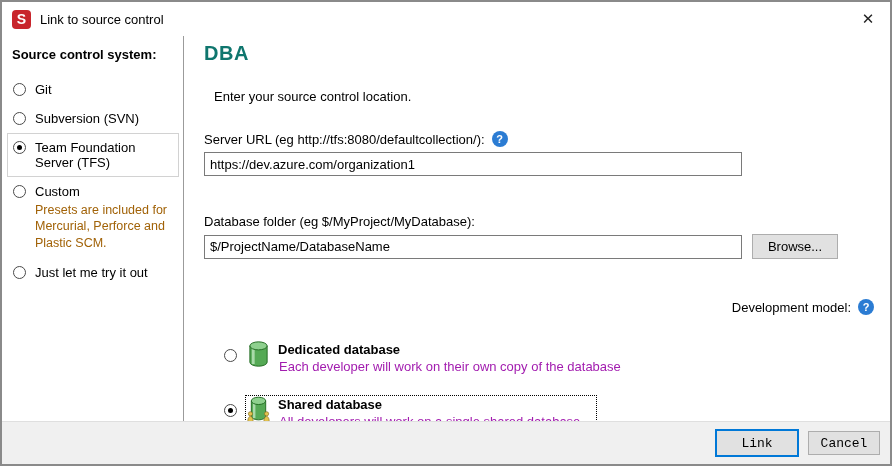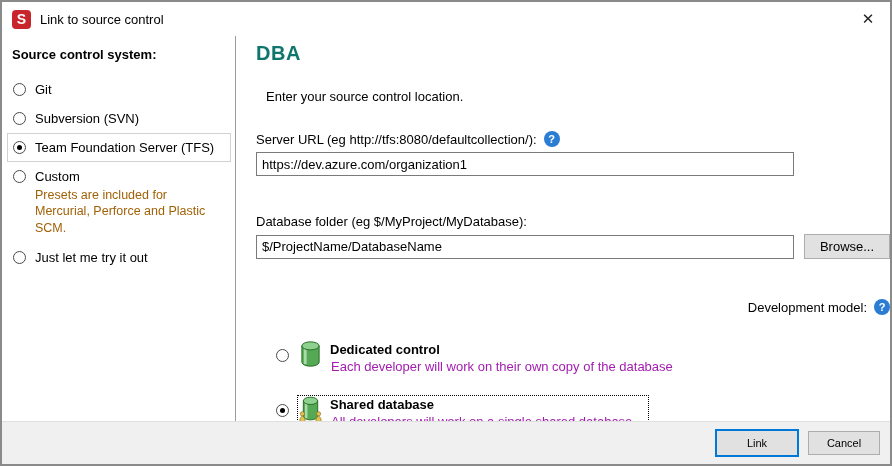--- a/index.html
+++ b/index.html
@@ -33,21 +33,21 @@
   .titlebar .title { margin-left: 9px; font-size: 13px; }
   .close-btn {
     margin-left: auto;
     width: 32px; height: 30px;
     display: flex; align-items: center; justify-content: center;
     font-size: 15px; color: #222; cursor: pointer;
   }
   
   .content { flex: 1 1 auto; display: flex; min-height: 0; }
   .sidebar {
-    width: 234px; flex: 0 0 auto;
+    width: 182px; flex: 0 0 auto;
     padding: 10px 4px 0 10px;
     border-right: 1px solid #9b9b9b;
   }
   .sc-header { font-weight: bold; margin: 1px 0 13px 0; }
   .sc-item {
     display: flex; align-items: flex-start;
     padding: 6px 2px 6px 5px; margin-left: -5px;
     border: 1px solid transparent;
     cursor: pointer;
   }
@@ -110,21 +110,21 @@
   .focus-wrap.focused { outline: 1px dotted #000; }
   .model-desc { color: #a21caf; margin: 1px 16px 0 4px; }
   
   .footer {
     flex: 0 0 auto; height: 43px;
     background: #f0f0f0; border-top: 1px solid #dfdfdf;
     display: flex; align-items: center; justify-content: flex-end;
     padding-right: 8px;
   }
   .btn {
-    font-size: 11px; font-family: Liberation Sans, sans-serif;
+    font-size: 13px; font-family: Liberation Mono, monospace;
     background: #e1e1e1; cursor: pointer;
   }
   .btn.default {
     width: 84px; height: 28px;
     border: 2px solid #0078d7;
   }
   .btn.plain {
     width: 72px; height: 24px;
     border: 1px solid #adadad;
     margin-left: 9px; margin-right: 2px;
@@ -201,21 +201,21 @@
       
       <div class="model-option">
         <span class="radio"></span>
         <span class="focus-wrap">
           <svg class="db-icon" viewBox="0 0 24 28">
             <path d="M3 5 L3 22 A9 4.2 0 0 0 21 22 L21 5 Z" fill="#55a955" stroke="#226b22" stroke-width="1"></path>
             <path d="M6.5 6 L6.5 24" stroke="#b8e3b8" stroke-width="3" opacity="0.85"></path>
             <ellipse cx="12" cy="5" rx="9" ry="4.2" fill="#8ed08e" stroke="#226b22" stroke-width="1"></ellipse>
           </svg>
           <span class="model-text">
-            <div class="model-title">Dedicated control</div>
+            <div class="model-title">Dedicated database</div>
             <div class="model-desc">Each developer will work on their own copy of the database</div>
           </span>
         </span>
       </div>
 
       
       <div class="model-option second">
         <span class="radio checked"></span>
         <span class="focus-wrap focused">
           <svg class="db-icon" viewBox="0 0 24 28">

